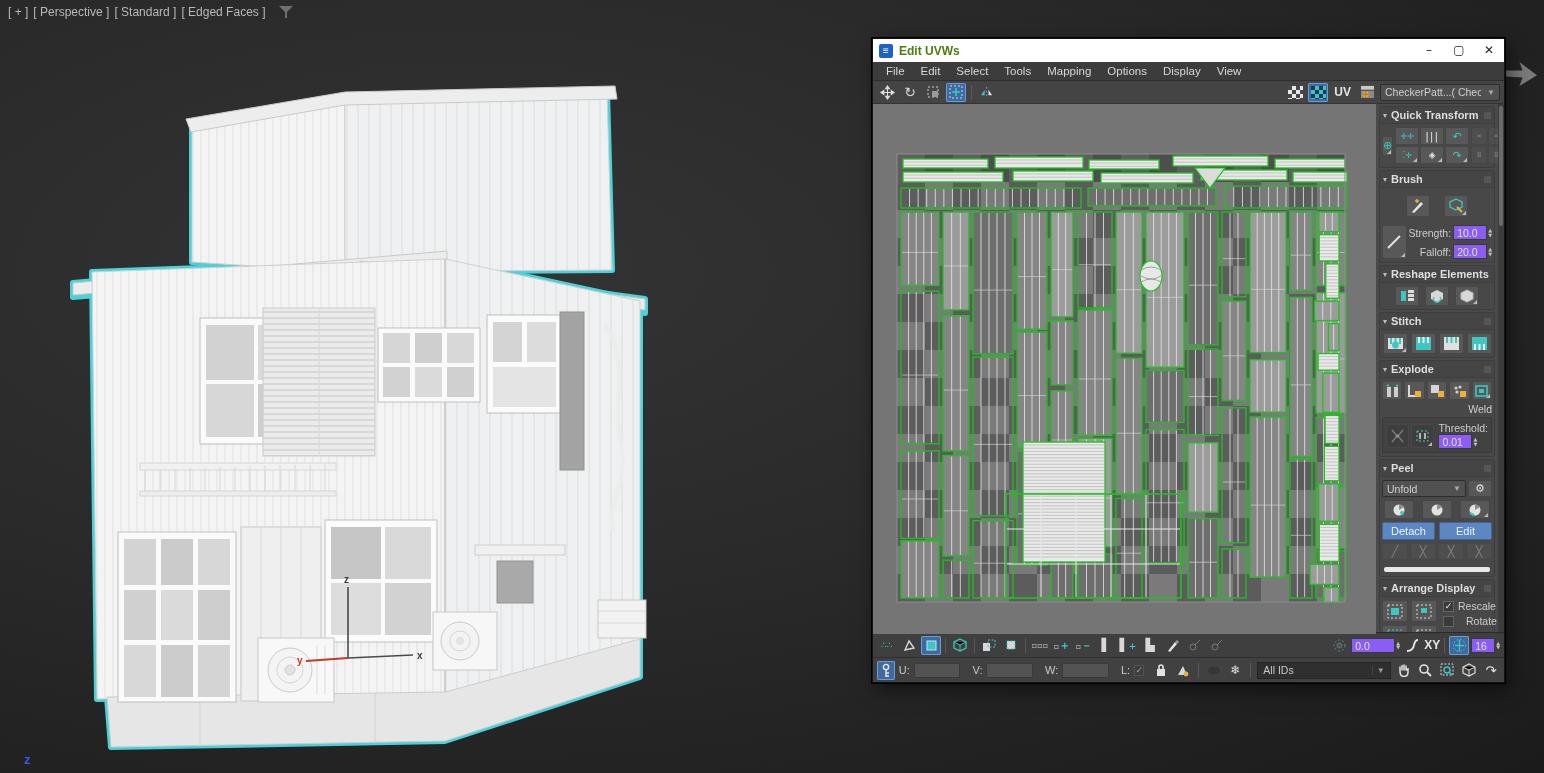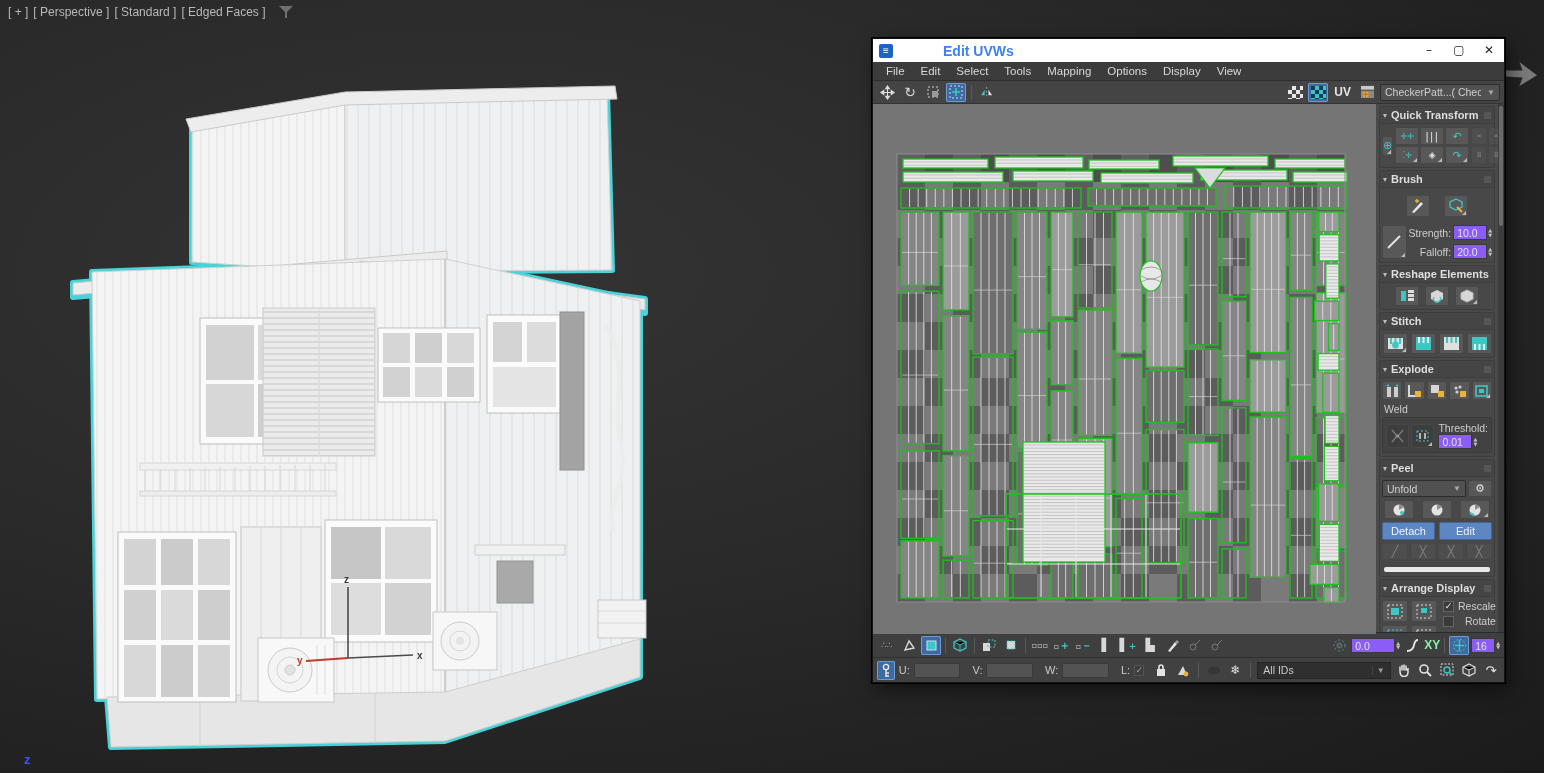--- a/index.html
+++ b/index.html
@@ -23,21 +23,21 @@
 
   .building { position:absolute; left:45px; top:75px; }
 
   
   .uvw { position:absolute; left:872px; top:38px; width:633px; height:645px;
          background:#454545; border:1px solid #141414; box-shadow:0 0 0 1px #000, 4px 6px 18px rgba(0,0,0,.55);
          display:flex; flex-direction:column; }
   .titlebar { height:23px; background:#ffffff; display:flex; align-items:center; padding:0 0 0 6px; }
   .titlebar .appicon { width:14px; height:14px; background:#1f62c5; border-radius:2px; margin-right:6px;
         color:#fff; font-size:10px; line-height:14px; text-align:center; font-weight:bold; }
-  .titlebar .t { font-size:14px; color:#3b82f6; font-weight:bold; flex:1;margin-left:44px; }
+  .titlebar .t { font-size:12px; color:#4d7c0f; font-weight:bold; flex:1; }
   .wbtn { width:30px; height:23px; text-align:center; line-height:23px; font-size:12px; color:#222;
           font-family:"DejaVu Sans",sans-serif; }
   .menubar { height:19px; background:#3c3c3c; display:flex; align-items:center; padding-left:6px; gap:2px;
              border-bottom:1px solid #2e2e2e; }
   .menu-item { color:#d8d8d8; font-size:11.5px; padding:2px 7px; cursor:default; }
 
   .toolbar { height:23px; background:#444444; display:flex; align-items:center; padding:0 4px; gap:3px;
              border-bottom:1px solid #333; }
   .tbtn { width:20px; height:19px; display:flex; align-items:center; justify-content:center;
           color:#d6d6d6; font-size:12px; border-radius:2px; font-family:"DejaVu Sans",sans-serif; position:relative; }
@@ -1217,21 +1217,21 @@
                     <rect x="8" y="7" width="6" height="6" fill="#e9b33a"></rect>
                   </svg>
               </div>
               <div class="ibtn corner" style="width:22px;height:19px;">
                 <svg width="15" height="14" viewBox="0 0 15 14">
                     <rect x="2" y="2" width="11" height="10" fill="none" stroke="#3cc7c2" stroke-width="1.6"></rect>
                     <rect x="5" y="5" width="5" height="4" fill="#3cc7c2"></rect>
                   </svg>
               </div>
             </div>
-            <div class="lbl" style="margin:3px 0 0 2px;">Weld</div>
+            <div class="lbl" style="margin:3px 0 0 2px;text-align:right;">Weld</div>
             <div class="groupbox row">
               <div class="ibtn" style="width:26px;height:24px;background:#3e3e3e;">
                 <svg width="17" height="16" viewBox="0 0 17 16">
                     <path d="M3 2 L8 8 L3 14 M14 2 L9 8 L14 14" stroke="#777" fill="none" stroke-width="1.5"></path>
                     <circle cx="8.5" cy="8" r="1.6" fill="#999"></circle>
                   </svg>
               </div>
               <div class="ibtn corner" style="width:26px;height:24px;background:#3e3e3e;">
                 <svg width="17" height="16" viewBox="0 0 17 16">
                     <rect x="3" y="3" width="11" height="10" fill="none" stroke="#3cc7c2" stroke-dasharray="2 2"></rect>
@@ -1335,21 +1335,21 @@
                     <rect x="1" y="1" width="14" height="13" fill="none" stroke="#dcdcdc" stroke-dasharray="2 2"></rect>
                     <rect x="4" y="4" width="7" height="6" fill="none" stroke="#3cc7c2" stroke-width="1.4"></rect>
                   </svg>
               </div>
             </div>
             <div style="flex:1;padding-left:4px;display:flex;flex-direction:column;gap:3px;">
               <div class="row" style="gap:4px;">
                 <span class="cb">✓</span>
                 <span class="lbl">Rescale</span>
               </div>
-              <div class="row" style="gap:3px;justify-content:space-between;">
+              <div class="row" style="gap:12px;">
                 <span class="cb"></span>
                 <span class="lbl">Rotate</span>
               </div>
               <div class="lbl">Padding:</div>
 
             </div>
           </div>
         </div>
       </div>
 
@@ -1440,21 +1440,21 @@
         <span class="ud">
             <i>▲</i>
             <i>▼</i>
           </span>
       </span>
       <div class="tbtn">
         <svg width="15" height="15" viewBox="0 0 15 15">
             <path d="M2 13 Q8 13 9 7 Q10 2 13 2" fill="none" stroke="#e8e8e8" stroke-width="1.8"></path>
           </svg>
       </div>
-      <span style="color:#86efac;font-size:12px;font-weight:bold;">XY</span>
+      <span style="color:#e5e5e5;font-size:12px;font-weight:bold;">XY</span>
       <div class="sep"></div>
       <div class="tbtn active">
         <svg width="15" height="15" viewBox="0 0 15 15">
             <circle cx="7.5" cy="7.5" r="6" fill="none" stroke="#3cc7c2" stroke-dasharray="2 1.5"></circle>
             <path d="M7.5 2 V13 M3 7.5 H12" stroke="#3cc7c2" stroke-width="1.4"></path>
           </svg>
       </div>
       <span class="spin">
         <span class="fld" style="min-width:24px;">16</span>
         <span class="ud">

